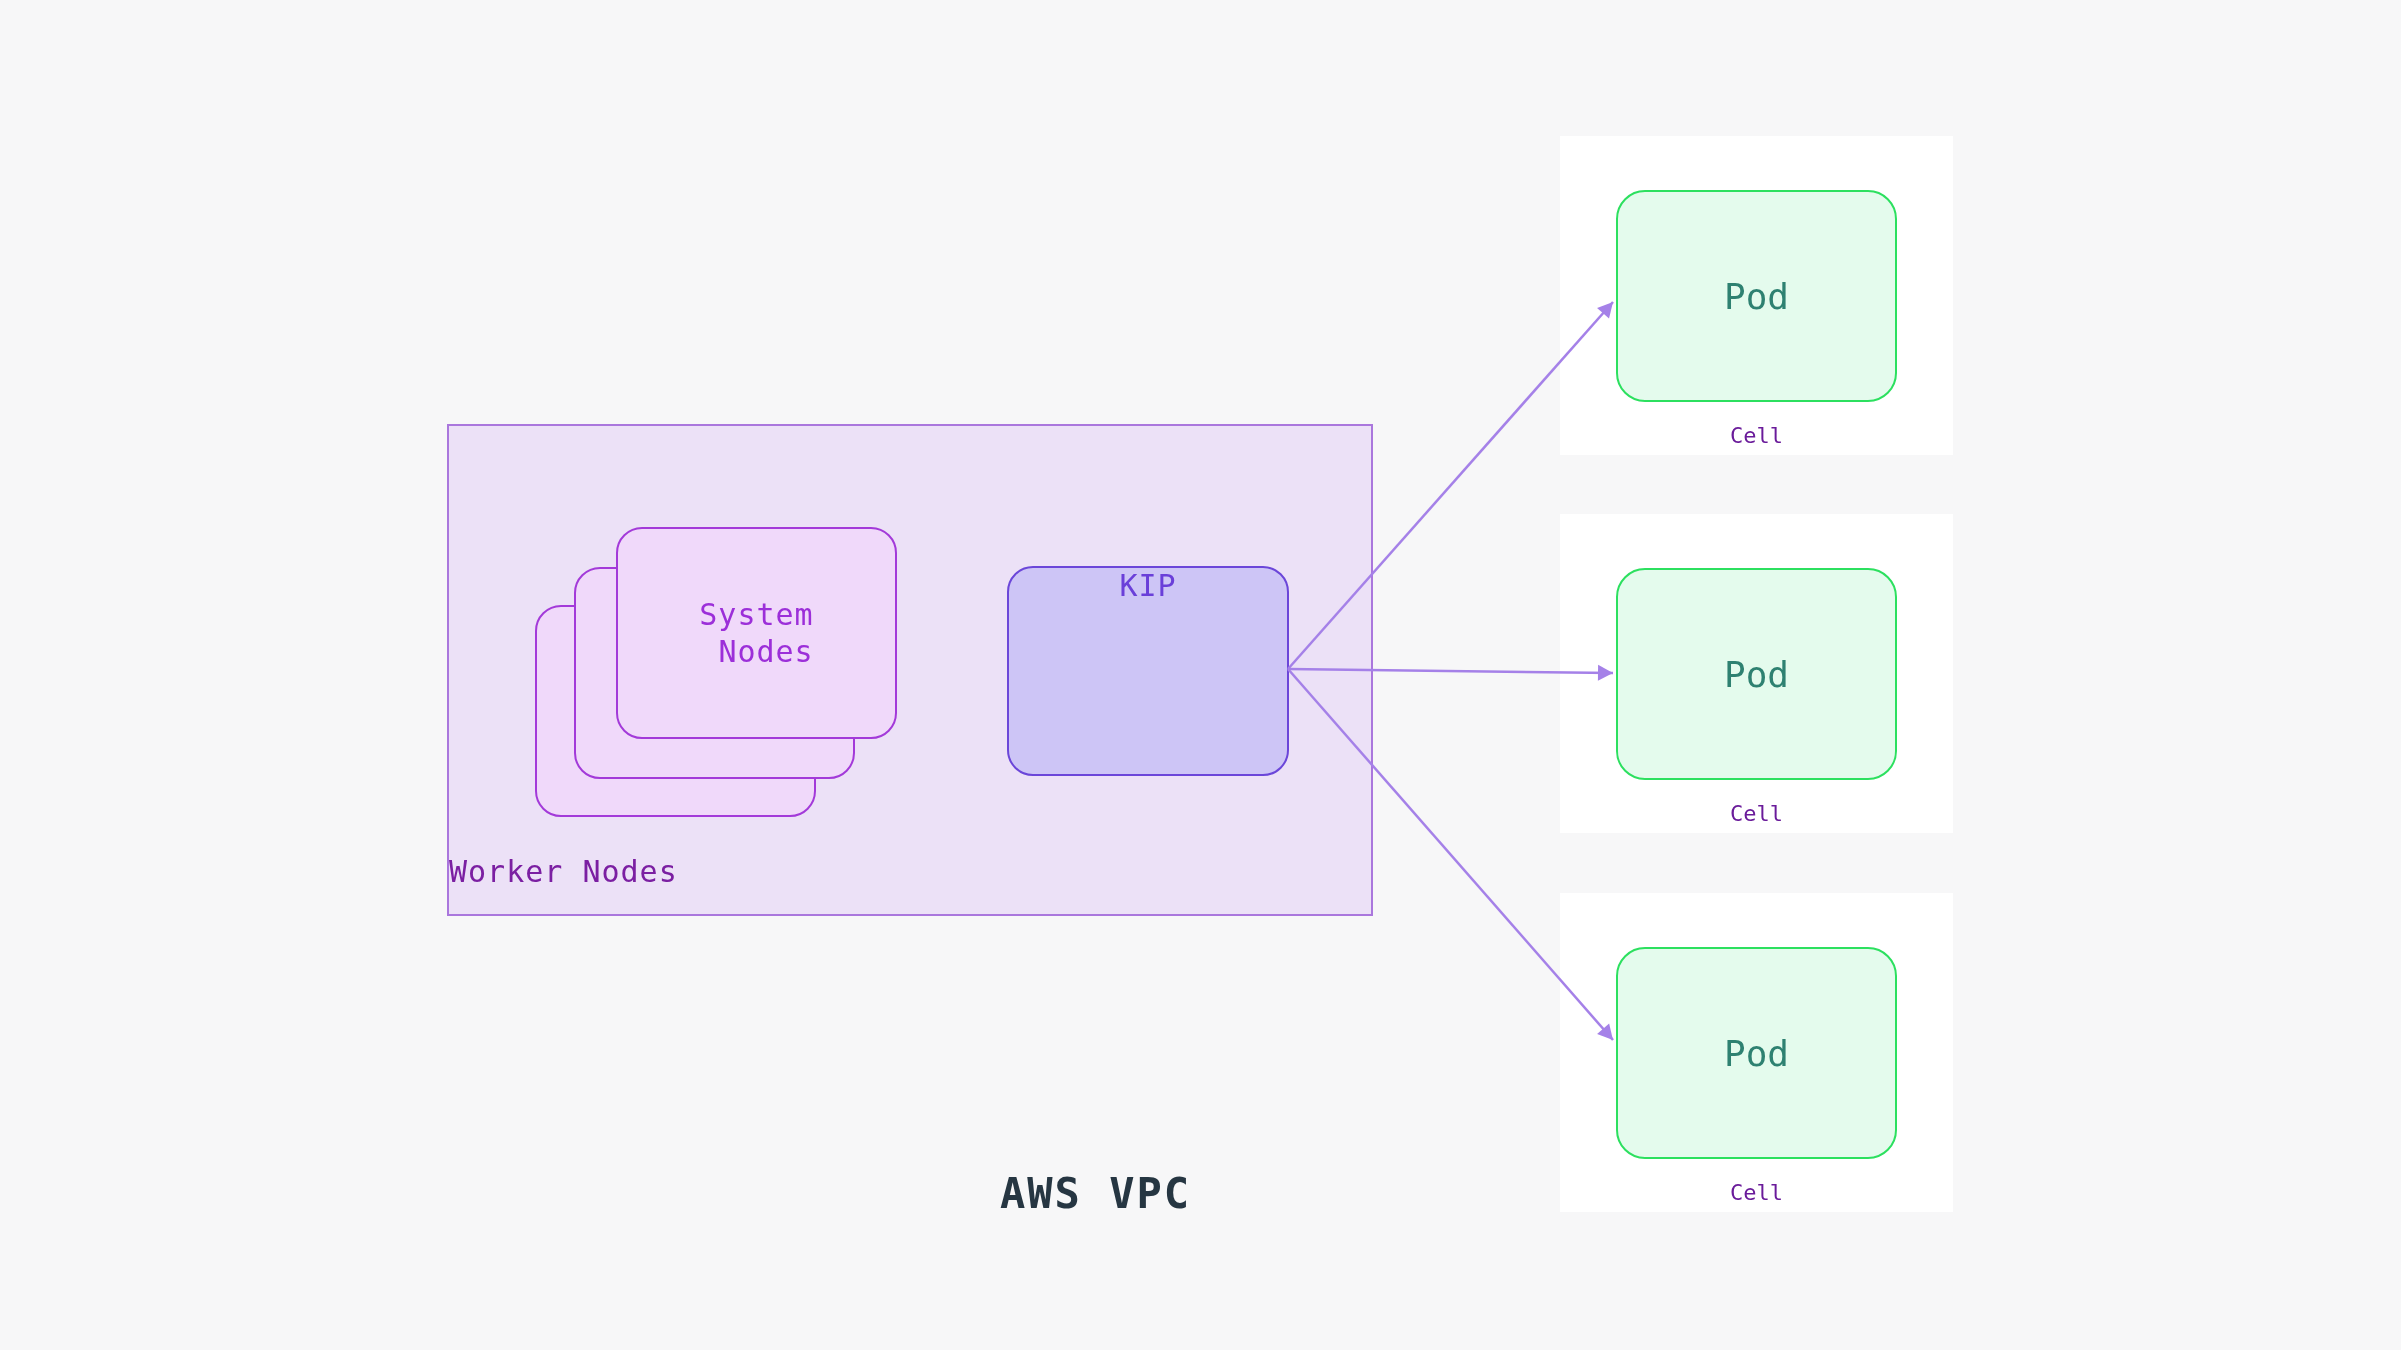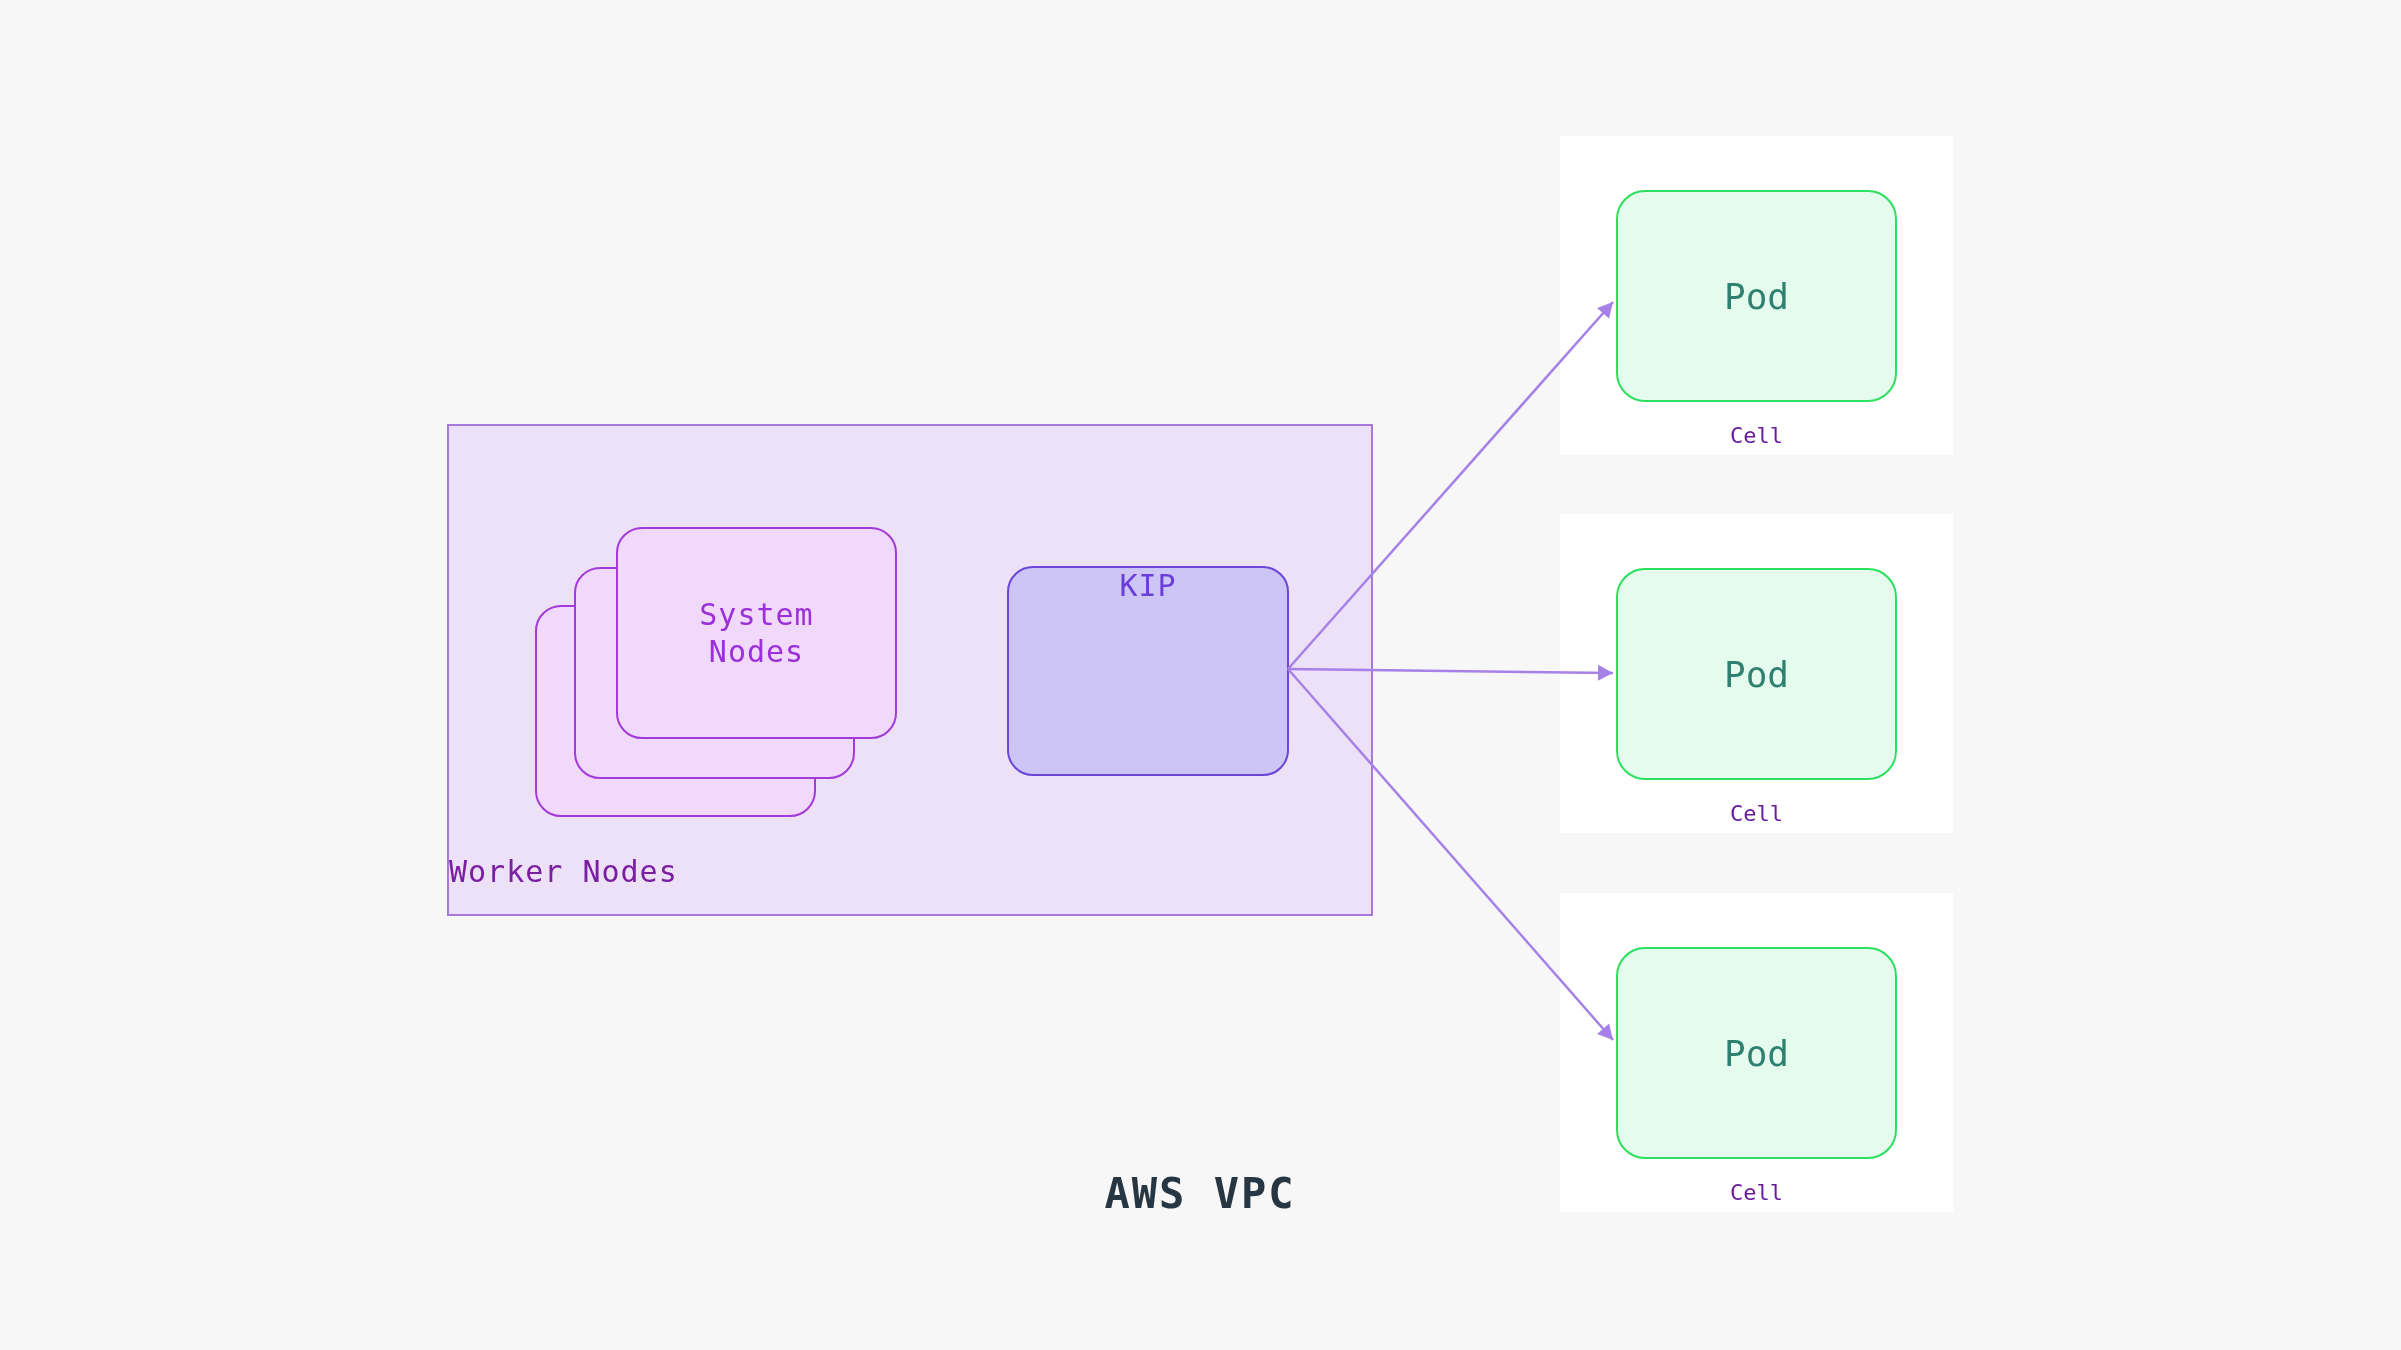--- a/index.html
+++ b/index.html
@@ -68,21 +68,21 @@
     width: 281px; height: 212px;
     background: var(--pods_fill);
     border: 2.5px solid var(--pods_border);
     border-radius: 26px;
   }
   .card.back  { left:  86px; top: 179px; }
   .card.mid   { left: 125px; top: 141px; }
   .card.front {
     left: 167px; top: 101px;
     display: flex; align-items: center; justify-content: center;
-    text-align: center;
+    text-align: right;
   }
   .card-label {
     font-size: 30px;
     line-height: 37px;
     color: var(--pods_label);
     letter-spacing: 1px;
   }
 
   .kip {
     position: absolute;
@@ -123,21 +123,21 @@
   .cell-label {
     margin-top: 21px;
     font-size: 22px;
     color: var(--cell_label);
   }
 
   .vpc-title {
     position: absolute;
     left: 1000px; top: 1169px;
     width: 400px;
-    text-align: center;
+    text-align: left;
     font-size: 42px;
     font-weight: 700;
     letter-spacing: 2px;
     color: var(--title);
     z-index: 1;
   }
 </style>
 </head>
 <body>
 

